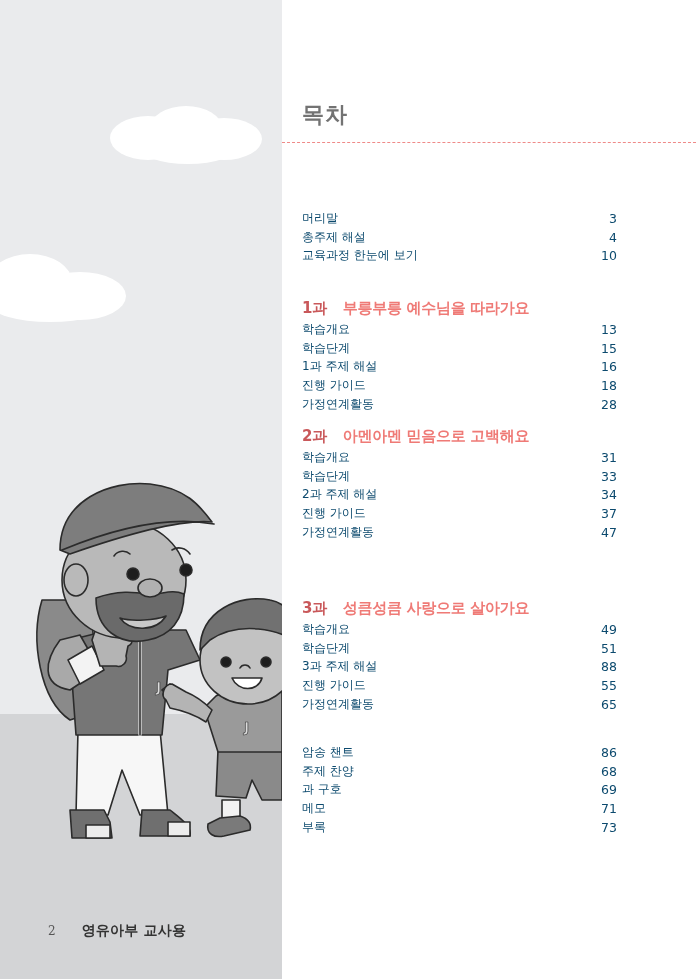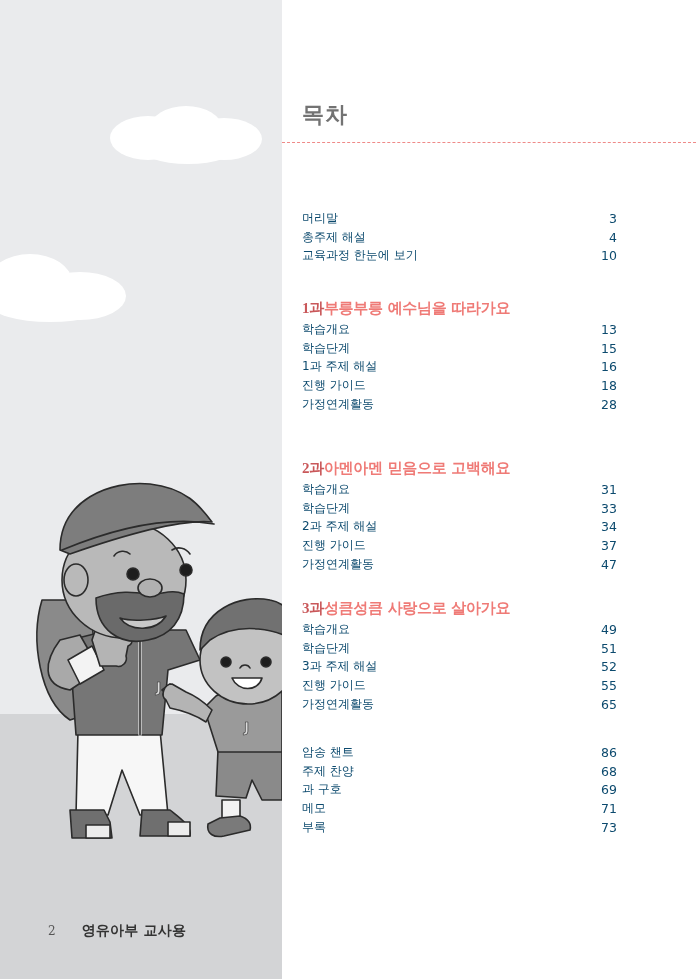--- a/index.html
+++ b/index.html
@@ -38,21 +38,21 @@
   .toc-group { position: absolute; left: 20px; width: 315px; }
   .toc-row {
     display: flex; justify-content: space-between; align-items: center;
     height: 18.8px; font-size: 12px; color: #0c4a6e;
   }
   .toc-row .num { font-size: 12.5px; }
   .section-heading {
     font-size: 15px; font-weight: bold; height: 24px; line-height: 24px;
     letter-spacing: -0.3px;
   }
-  .section-heading .prefix { color: #c9585a; margin-right: 0; font-family: Liberation Serif, serif; }
+  .section-heading .prefix { color: #c9585a; margin-right: 16px; }
   .section-heading .title { color: #ef7a76; }
 </style>
 </head>
 <body>
 
 <div class="left-panel">
   <div class="ground"></div>
 
   <svg class="cloud" style="left:108px;top:104px" width="156" height="62" viewBox="0 0 156 62">
     <ellipse cx="40" cy="34" rx="38" ry="22" fill="#fff"></ellipse>
@@ -169,21 +169,21 @@
     <div class="toc-row">
         <span>진행 가이드</span>
         <span class="num">18</span>
       </div>
     <div class="toc-row">
         <span>가정연계활동</span>
         <span class="num">28</span>
       </div>
   </div>
 
-  <div class="toc-group" style="top:456px">
+  <div class="toc-group" style="top:424px">
     <div class="section-heading">
       <span class="prefix">2과</span><span class="title">아멘아멘 믿음으로 고백해요</span>
     </div>
     <div class="toc-row">
         <span>학습개요</span>
         <span class="num">31</span>
       </div>
     <div class="toc-row">
         <span>학습단계</span>
         <span class="num">33</span>
@@ -209,21 +209,21 @@
     <div class="toc-row">
         <span>학습개요</span>
         <span class="num">49</span>
       </div>
     <div class="toc-row">
         <span>학습단계</span>
         <span class="num">51</span>
       </div>
     <div class="toc-row">
         <span>3과 주제 해설</span>
-        <span class="num">52</span>
+        <span class="num">88</span>
       </div>
     <div class="toc-row">
         <span>진행 가이드</span>
         <span class="num">55</span>
       </div>
     <div class="toc-row">
         <span>가정연계활동</span>
         <span class="num">65</span>
       </div>
   </div>

